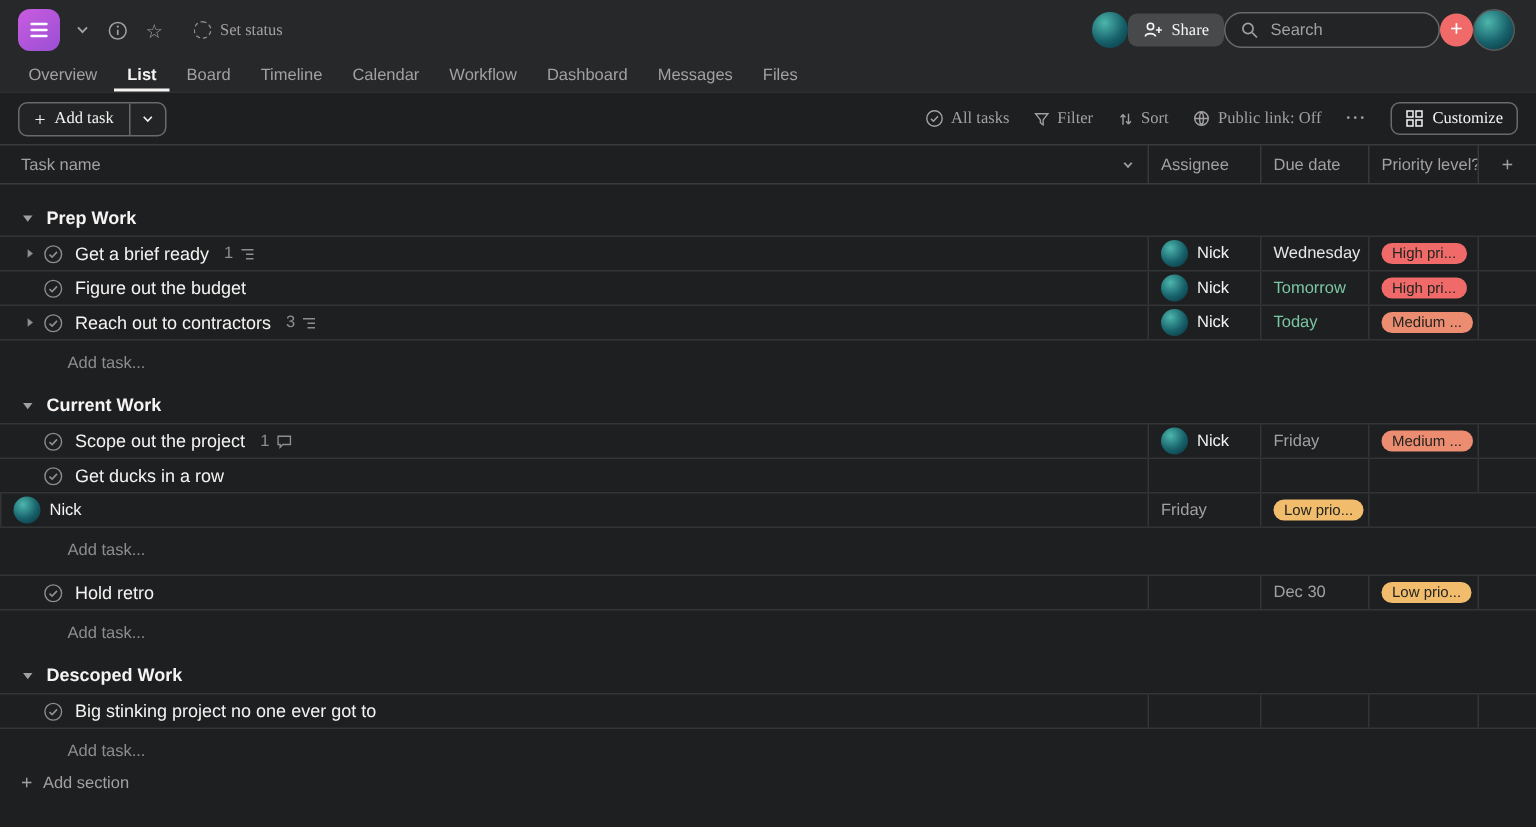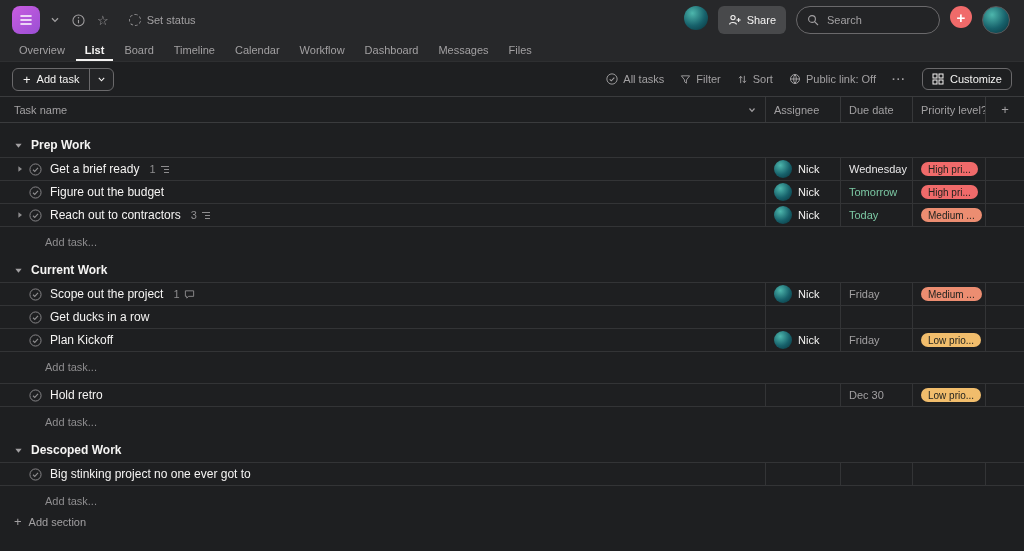--- a/index.html
+++ b/index.html
@@ -1,27 +1,27 @@
 <!DOCTYPE html>
 <html><head>
 <meta charset="utf-8">
 <style>
   html,body{margin:0;padding:0}
   body{width:1024px;height:551px;background:#1e1f21;color:#f5f4f3;font-family:"Liberation Sans",sans-serif;font-size:11px;overflow:hidden}
-  button{font-family:Liberation Sans, sans-serif;font-size:inherit;background:none;border:none;color:inherit;padding:0;cursor:pointer}
+  button{font-family:Liberation Serif, serif;font-size:inherit;background:none;border:none;color:inherit;padding:0;cursor:pointer}
   .topzone{background:#27282a;border-bottom:1px solid #2e2f31}
   .topbar{height:40px;display:flex;align-items:center;justify-content:space-between;padding:0 14px 0 12px}
   .tb-left{display:flex;align-items:center;gap:8px}
   .project-icon{width:28px;height:28px;border-radius:8px;background:linear-gradient(140deg,#c95ce0,#9a4fd4);display:flex;align-items:center;justify-content:center;flex:0 0 auto}
   .title{font-size:14px;font-weight:700;margin:0;white-space:nowrap}
   .iconbtn{display:flex;align-items:center;color:#a2a0a2;padding:2px}
   .star-glyph{font-size:13px;line-height:1;color:#a2a0a2}
   .set-status{display:flex;align-items:center;gap:6px;color:#a2a0a2;margin-left:10px}
   .dashed-circle{width:10px;height:10px;border:1px dashed #8e8d8f;border-radius:50%}
-  .tb-right{display:flex;gap:10px}
+  .tb-right{display:flex;align-items:center;}
   .avatar{border-radius:50%;background:radial-gradient(circle at 35% 30%,#4db6ac,#17616b 55%,#0b3b44 90%);flex:0 0 auto}
   .av24{width:24px;height:24px}
   .av26{width:26px;height:26px;border:1px solid #5a595b}
   .av18{width:18px;height:18px}
   .share-btn{display:flex;align-items:center;gap:6px;background:#48494b;color:#f5f4f3;padding:5px 10px;border-radius:6px}
   .search-box{display:flex;align-items:center;gap:6px;border:1px solid #6a696b;border-radius:14px;padding:4px 10px;width:122px;background:#232426}
   .search-box input{background:transparent;border:none;outline:none;color:#f5f4f3;width:84px;font-size:11px}
   .search-box input::placeholder{color:#a2a0a2}
   .plus-btn{width:22px;height:22px;border-radius:50%;background:#f06a6a;color:#fff;font-size:15px;line-height:21px;text-align:center;font-weight:700}
   .tabs{display:flex;align-items:flex-end;gap:2px;padding:0 10px;height:21px}
@@ -373,30 +373,20 @@
               </svg>
             </span>
           <span class="task-name">Get ducks in a row</span>
         </div>
         <div class="cell"></div>
         <div class="cell"></div>
         <div class="cell"></div>
         <div class="cell"></div>
       </div>
       <div class="task-row">
-        <div class="cell name-cell">
-          <span class="caret-slot"></span>
-          <span class="check">
-              <svg width="13" height="13" viewBox="0 0 14 14">
-                <circle cx="7" cy="7" r="6" fill="none" stroke="#8e8d8f" stroke-width="1"></circle>
-                <path d="M4.3 7.3 L6.2 9.1 L9.7 5.3" fill="none" stroke="#8e8d8f" stroke-width="1.2"></path>
-              </svg>
-            </span>
-          <span class="task-name">Plan Kickoff</span>
-        </div>
         <div class="cell assignee-cell">
           <span class="avatar av18"></span>
           <span class="assignee-name">Nick</span>
         </div>
         <div class="cell">
             <span class="due-gray">Friday</span>
           </div>
         <div class="cell">
             <span class="pill pill-low">Low prio...</span>
           </div>

